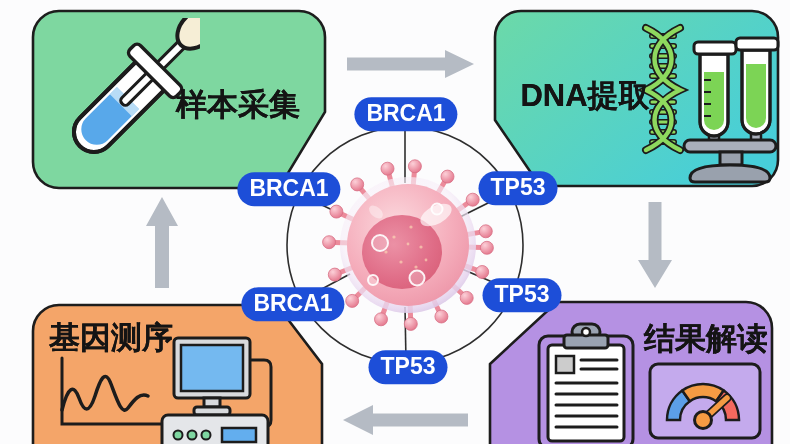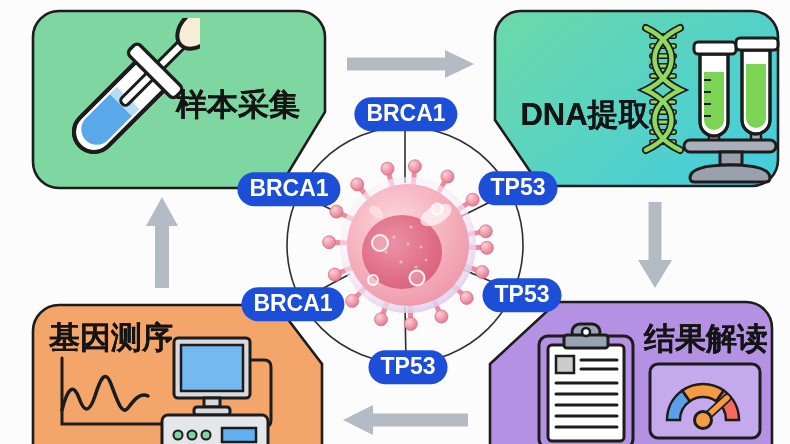--- a/index.html
+++ b/index.html
@@ -250,21 +250,21 @@
     <rect x="2" y="2" width="110" height="74" rx="8" fill="#c4aaed" stroke="#1c1c1c" stroke-width="3"></rect>
     <path d="M 19 58 A 36 36 0 0 1 34.3 28.5 L 41.8 39.2 A 23 23 0 0 0 32 58 Z" fill="#5c9fe8" stroke="#1c1c1c" stroke-width="2.5"></path>
     <path d="M 34.3 28.5 A 36 36 0 0 1 75.7 28.5 L 68.2 39.2 A 23 23 0 0 0 41.8 39.2 Z" fill="#f59b43" stroke="#1c1c1c" stroke-width="2.5"></path>
     <path d="M 75.7 28.5 A 36 36 0 0 1 91 58 L 78 58 A 23 23 0 0 0 68.2 39.2 Z" fill="#f4695e" stroke="#1c1c1c" stroke-width="2.5"></path>
     <line x1="55" y1="58" x2="79" y2="36" stroke="#1c1c1c" stroke-width="9" stroke-linecap="round"></line>
     <line x1="55" y1="58" x2="79" y2="36" stroke="#f59b43" stroke-width="5.5" stroke-linecap="round"></line>
     <circle cx="55" cy="58" r="8.5" fill="#f59b43" stroke="#1c1c1c" stroke-width="3"></circle>
   </svg>
 
   <div class="card-title" style="left:238px;top:105px;">样本采集</div>
-  <div class="card-title" style="left:585px;top:115px;">DNA提取</div>
+  <div class="card-title" style="left:585px;top:96px;">DNA提取</div>
   <div class="card-title" style="left:111px;top:338px;">基因测序</div>
   <div class="card-title" style="left:706px;top:339px;">结果解读</div>
 
   <div class="pill" style="left:406px;top:114px;">BRCA1</div>
   <div class="pill" style="left:289px;top:189px;">BRCA1</div>
   <div class="pill" style="left:518px;top:188px;">TP53</div>
   <div class="pill" style="left:293px;top:304px;">BRCA1</div>
   <div class="pill" style="left:522px;top:295px;">TP53</div>
   <div class="pill" style="left:408px;top:367px;">TP53</div>
 

